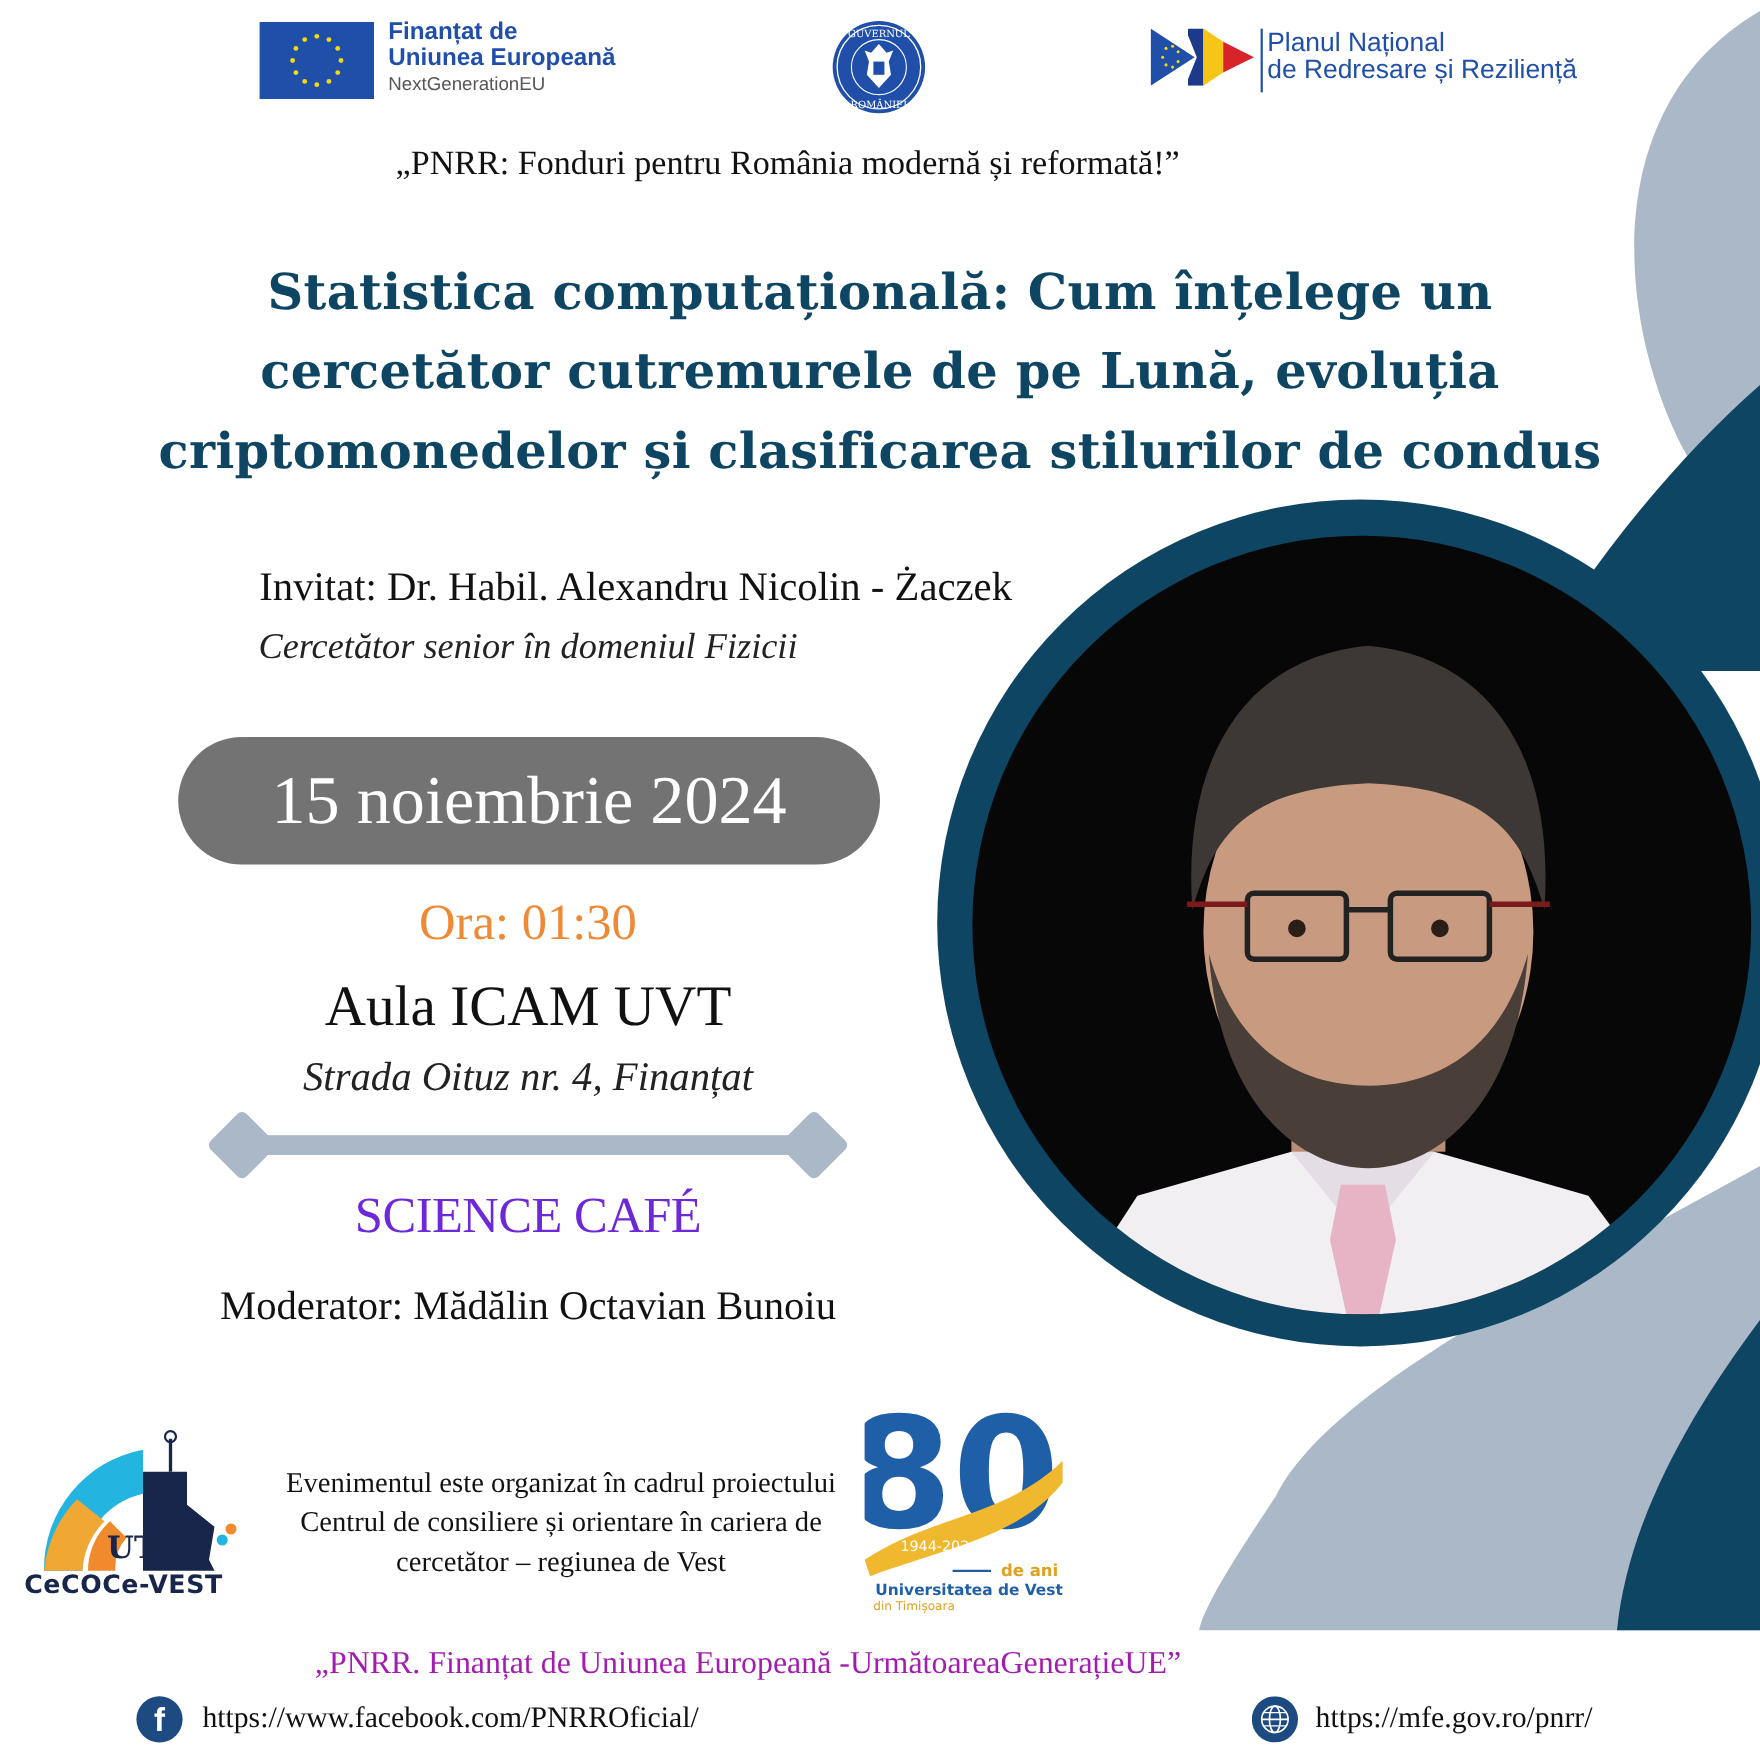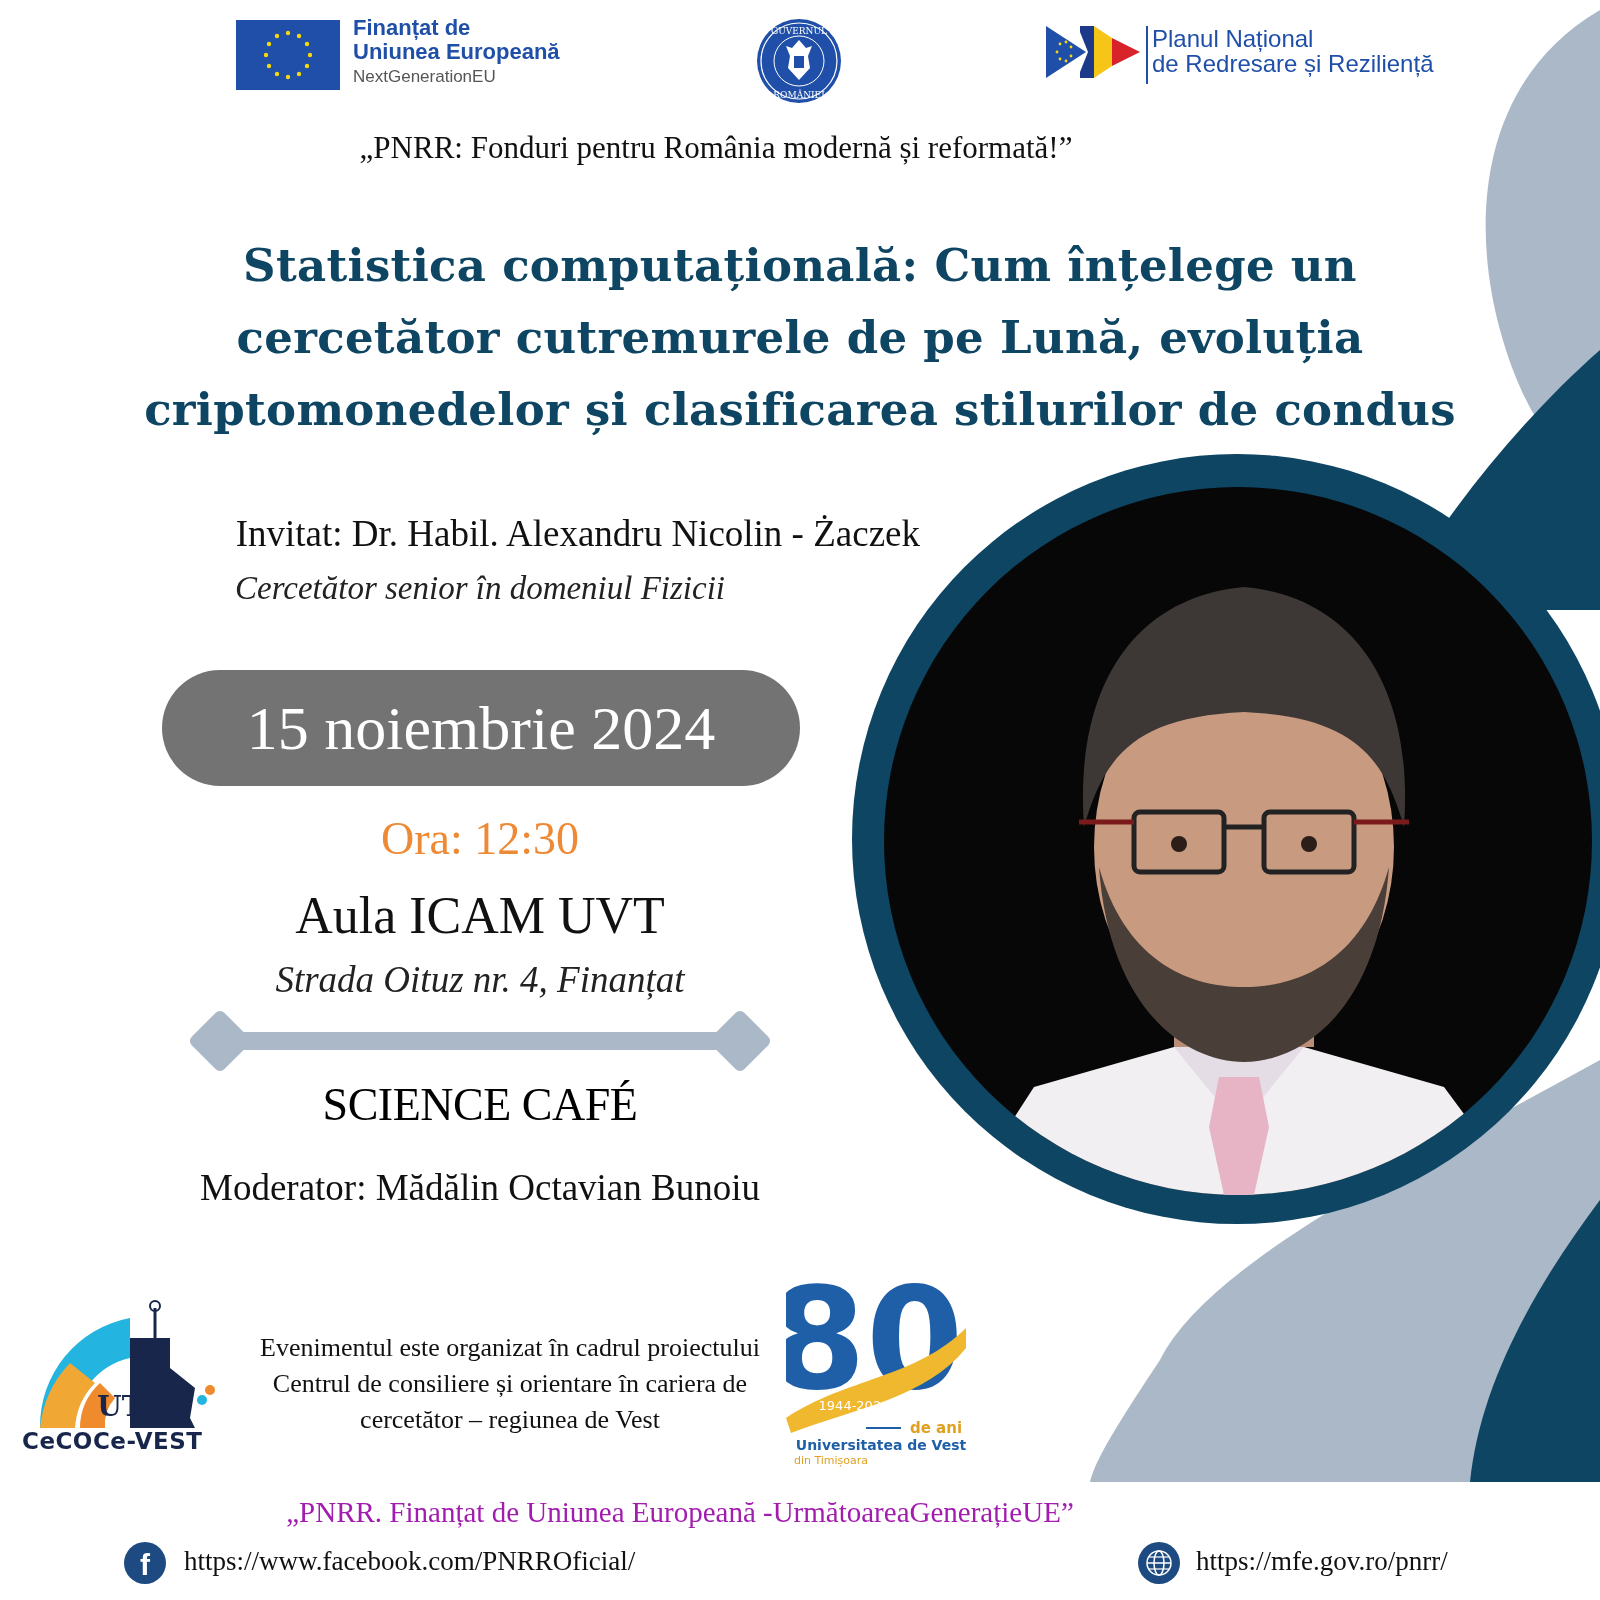--- a/index.html
+++ b/index.html
@@ -32,21 +32,21 @@
   .date-text { color:#fff; font-size:62px; }
   .time { left:0; width:960px; top:812px; text-align:center; font-size:46px; color:#ee8a35; }
   .venue { left:0; width:960px; top:886px; text-align:center; font-size:52px; color:#111; }
   .address { left:0; width:960px; top:958px; text-align:center; font-size:37px; font-style:italic; color:#222; }
 
   .divider-bar { left:215px; top:1032px; width:530px; height:18px; background:#aab8c8; }
   .divider-diamond { width:46px; height:46px; background:#aab8c8; transform:rotate(45deg); border-radius:6px; }
   .dd-left { left:197px; top:1018px; }
   .dd-right { left:717px; top:1018px; }
 
-  .series { left:0; width:960px; top:1078px; text-align:center; font-size:46px; color:#000000; letter-spacing:-0.5px; }
+  .series { left:0; width:960px; top:1078px; text-align:center; font-size:46px; color:#6d28d9; letter-spacing:-0.5px; }
   .moderator { left:60px; width:840px; top:1166px; text-align:center; font-size:37px; color:#111; }
 
   .portrait-ring { left:852px; top:454px; width:770px; height:770px; border-radius:50%; background:#0d4563; }
   .portrait { left:884px; top:487px; width:708px; height:708px; border-radius:50%; background:#070707; overflow:hidden; }
 
   .org-text { left:230px; width:560px; top:1330px; text-align:center; font-size:26px; line-height:36px; color:#111; }
 
   .cecoce { left:20px; top:1298px; width:200px; height:170px; }
   .cecoce-label { left:22px; top:1428px; width:200px; text-align:left; font-family:"DejaVu Sans", sans-serif; font-weight:bold;
                   color:#17264a; font-size:23px; letter-spacing:0.5px; }
@@ -133,21 +133,21 @@
 
 <div class="abs title">Statistica computațională: Cum înțelege un cercetător cutremurele de pe Lună, evoluția criptomonedelor și clasificarea stilurilor de condus</div>
 
 <div class="abs guest-name">Invitat: Dr. Habil. Alexandru Nicolin - Żaczek</div>
 <div class="abs guest-role">Cercetător senior în domeniul Fizicii</div>
 
 <div class="abs date-pill">
   <span class="date-text">15 noiembrie 2024</span>
 </div>
 
-<div class="abs time">Ora: 12:30</div>
+<div class="abs time">Ora: 01:30</div>
 <div class="abs venue">Aula ICAM UVT</div>
 <div class="abs address">Strada Oituz nr. 4, Finanțat</div>
 
 <div class="abs divider-bar"></div>
 <div class="abs divider-diamond dd-left"></div>
 <div class="abs divider-diamond dd-right"></div>
 
 <div class="abs series">SCIENCE CAFÉ</div>
 <div class="abs moderator">Moderator: Mădălin Octavian Bunoiu</div>
 

